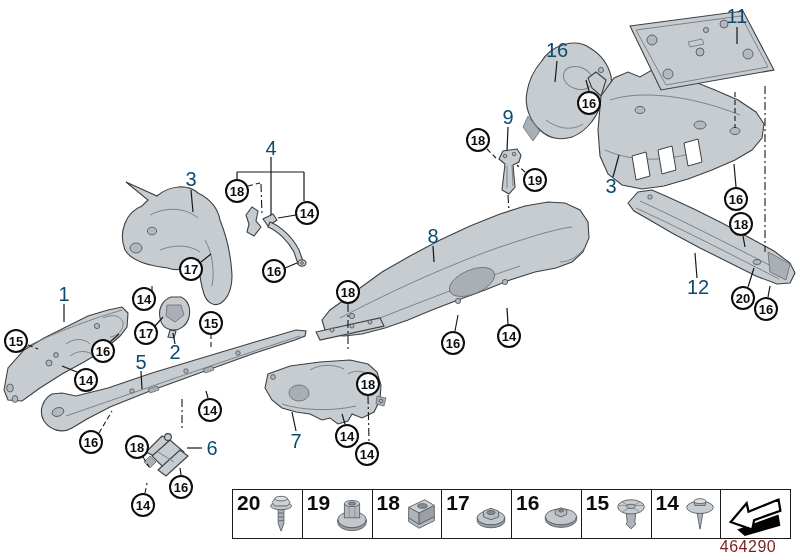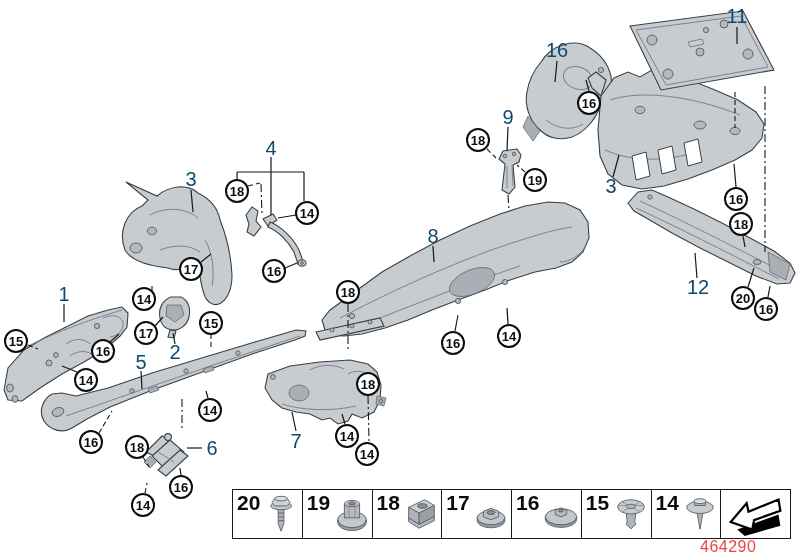--- a/index.html
+++ b/index.html
@@ -20,22 +20,22 @@
            border:2px solid #0c0c0c;background:#fff;transform:translate(-50%,-50%);
            display:flex;align-items:center;justify-content:center;
            font-weight:bold;font-size:13px;color:#0c0c0c;box-sizing:border-box;cursor:pointer;}
   #legend{position:absolute;left:232px;top:489px;width:559px;height:50px;
           border:1.6px solid #1a1a1a;box-sizing:border-box;display:flex;background:#fff;}
   .legend-cell{flex:1 1 0;border-right:1.6px solid #1a1a1a;position:relative;cursor:pointer;}
   .legend-cell:last-child{border-right:none;}
   .legend-num{position:absolute;left:4px;top:2px;font-weight:bold;font-size:21px;color:#0c0c0c;line-height:1;}
   .legend-ic{position:absolute;right:1px;top:2px;}
   .arrow-cell{display:flex;align-items:center;justify-content:center;}
-  #docnum{position:absolute;left:700px;top:538px;width:96px;text-align:left;
-          font-size:16px;color:#ef4444;letter-spacing:.5px;}
+  #docnum{position:absolute;left:700px;top:538px;width:96px;text-align:center;
+          font-size:16px;color:#7f1d1d;letter-spacing:.5px;}
 </style>
 </head>
 <body>
 
 <div id="stage">
 
   <svg width="0" height="0" style="position:absolute">
     <defs>
       <symbol id="ic-hex-head-screw" viewBox="0 0 40 44">
         <path d="M16,16 L22,16 L22,32 L19,40 L16,32 Z" fill="#aeb4b9" stroke="#5f646a"></path>

